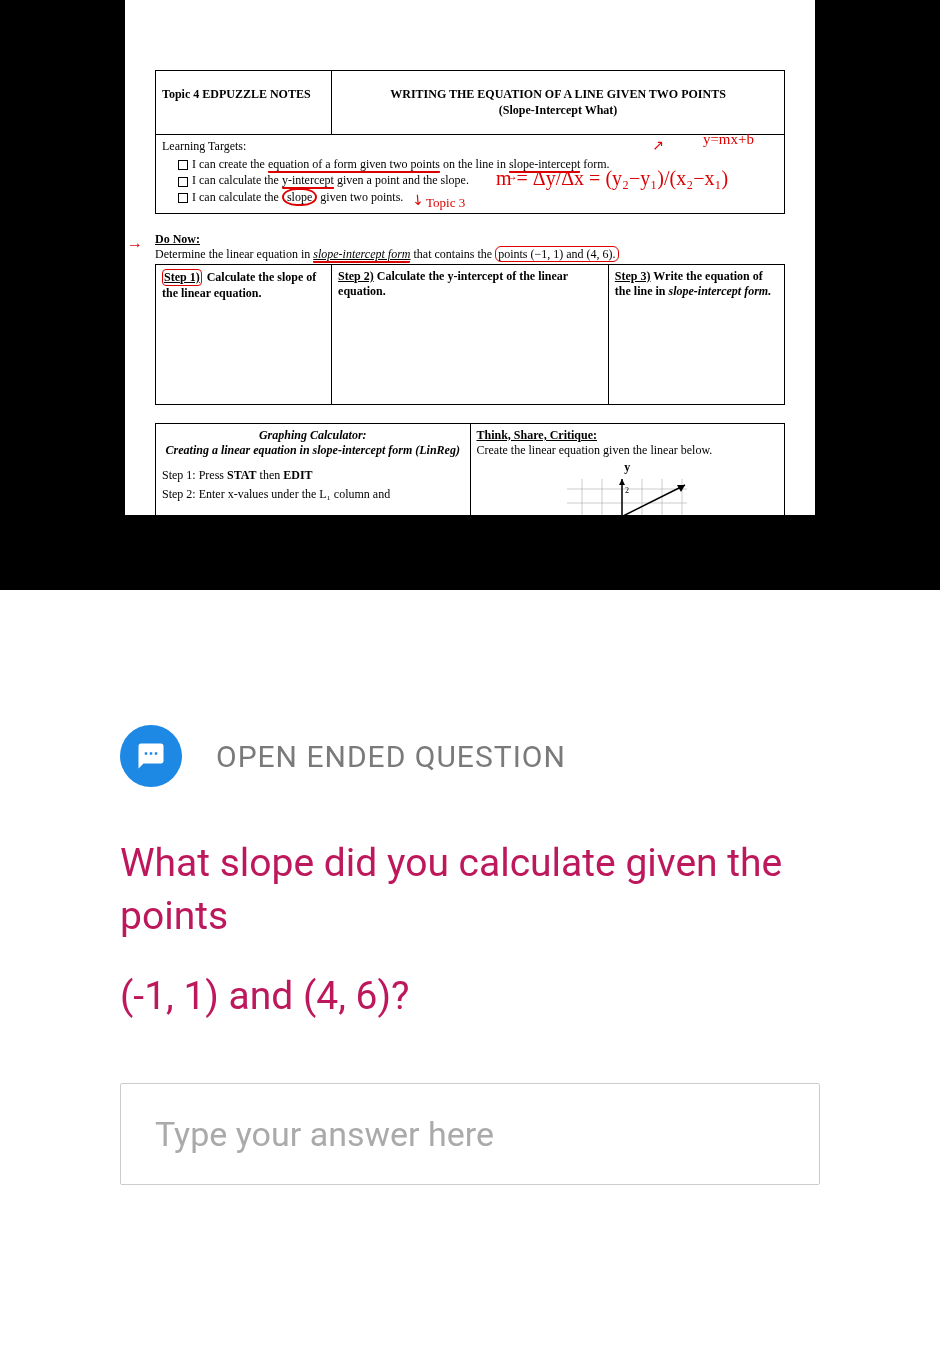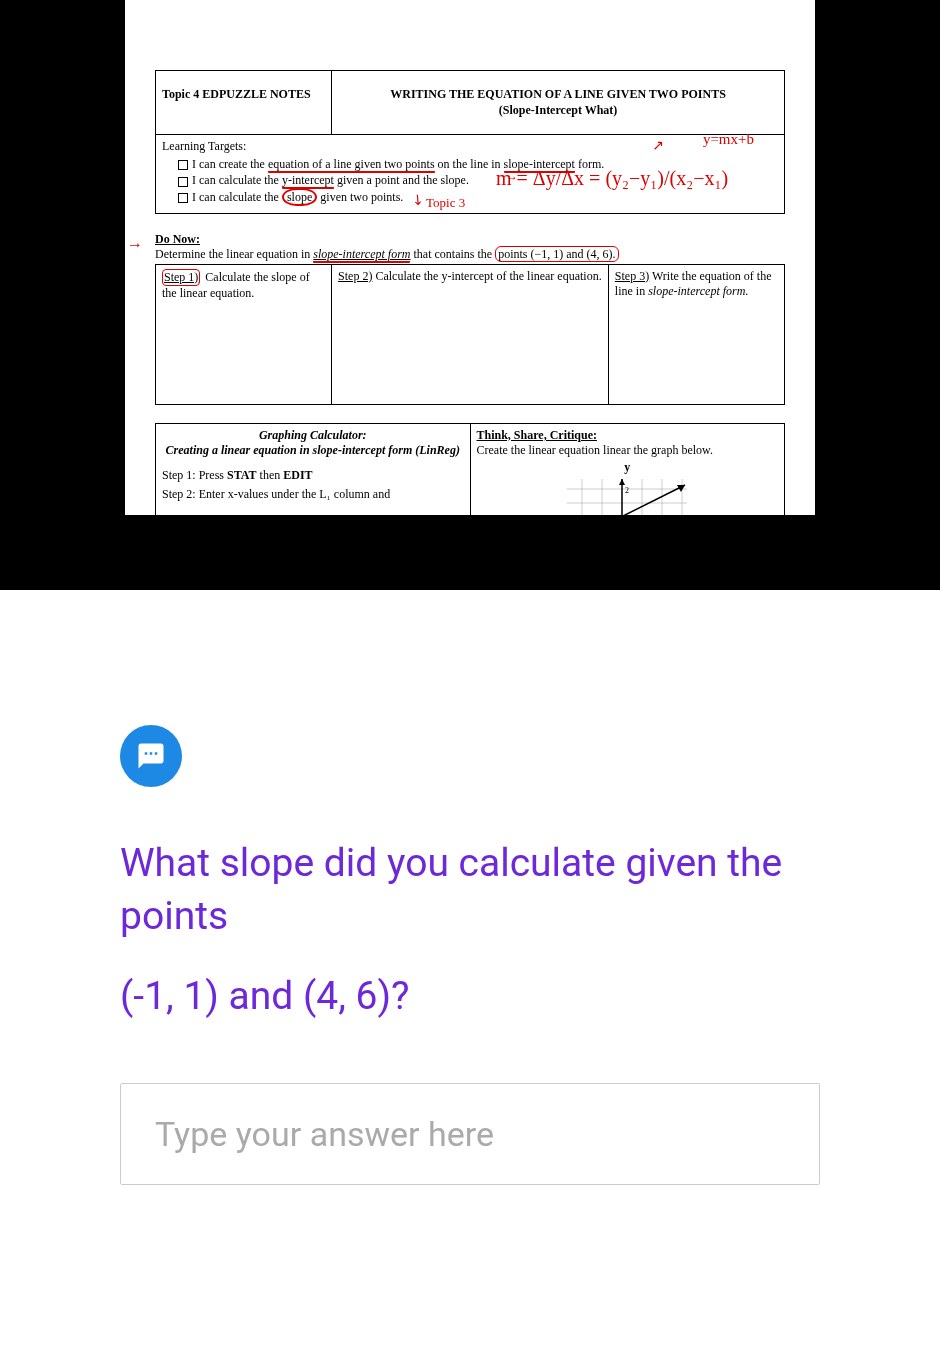--- a/index.html
+++ b/index.html
@@ -81,21 +81,21 @@
     width: 100%;
     font-size: 12px;
     margin-top: 2px;
   }
   .steps-table td {
     border: 1px solid #000;
     padding: 4px 6px;
     vertical-align: top;
     height: 140px;
   }
-  .steps-table .step-h { font-weight: normal; }
+  .steps-table .step-h { font-weight: bold; }
   .steps-table .step-h .su { text-decoration: underline; }
   .step1-box { border: 1.5px solid #d00; border-radius: 4px; display: inline-block; padding: 0 1px; margin-right: 2px; }
   .lower-table {
     border-collapse: collapse;
     width: 100%;
     font-size: 12px;
     margin-top: 18px;
   }
   .lower-table td {
     border: 1px solid #000;
@@ -146,21 +146,21 @@
   }
   .q-icon svg { width: 30px; height: 30px; fill: #fff; }
   .q-type {
     font-size: 30px;
     letter-spacing: 1px;
     color: #7a7a7a;
     font-weight: 400;
   }
   .q-text {
     font-size: 39px;
-    color: #6d28d9;
+    color: #be185d;
     line-height: 1.35;
     font-weight: 400;
     margin-bottom: 30px;
   }
   .q-text p { margin: 0 0 28px 0; }
   .answer-box {
     margin-top: 60px;
     border: 1px solid #ccc;
     border-radius: 2px;
     padding: 30px 34px;
@@ -184,21 +184,21 @@
         </td>
       </tr>
     </tbody>
       </table>
 
     <div class="ws-targets">
       <span class="ann ann1">y=mx+b</span>
       <span class="ann-arrow1">↗</span>
       <span class="lt-label">Learning Targets:</span>
       <ul>
-        <li><span class="cb"></span><span>I can create the <span class="red-underline">equation of a line given two points</span> on the line in <span class="red-underline">slope-intercept</span> form.</span></li>
+        <li><span class="cb"></span><span>I can create the <span class="red-underline">equation of a form given two points</span> on the line in <span class="red-underline">slope-intercept</span> form.</span></li>
         <li><span class="cb"></span><span>I can calculate the <span class="red-underline">y-intercept</span> given a point and the slope.</span></li>
         <li><span class="cb"></span><span>I can calculate the <span class="red-circle">slope</span> given two points.</span></li>
       </ul>
       <span class="ann ann2">m = Δy/Δx = (y₂−y₁)/(x₂−x₁)</span>
       <span class="ann-arrow2">→</span>
       <span class="ann-arrow3">↘</span>
       <span class="ann ann3">Topic 3</span>
     </div>
 
     <div class="donow">
@@ -235,21 +235,21 @@
           </div>
           <div class="noital" style="text-align:left; margin-top:10px;">
             <span class="su">Step 1:</span><span> Press <b>STAT</b> then <b>EDIT</b></span>
           </div>
           <div class="noital" style="text-align:left; margin-top:4px;">
             <span class="su">Step 2:</span><span> Enter x-values under the L₁ column and</span>
           </div>
         </td>
         <td style="width:50%;">
           <div><span class="tsc">Think, Share, Critique:</span></div>
-          <div>Create the linear equation linear the graph below.</div>
+          <div>Create the linear equation given the linear below.</div>
           <div style="text-align:center; font-weight:bold; margin-top:2px;">y</div>
           <div class="mini-graph">
             <svg width="120" height="50" viewBox="0 0 120 50">
               <g stroke="#999" stroke-width="0.5">
                 <line x1="0" y1="10" x2="120" y2="10"></line>
                 <line x1="0" y1="24" x2="120" y2="24"></line>
                 <line x1="0" y1="38" x2="120" y2="38"></line>
                 <line x1="15" y1="0" x2="15" y2="50"></line>
                 <line x1="35" y1="0" x2="35" y2="50"></line>
                 <line x1="55" y1="0" x2="55" y2="50"></line>
@@ -272,19 +272,20 @@
   </div>
 </div>
 
 <div class="question-card">
   <div class="q-header">
     <div class="q-icon">
       <svg viewBox="0 0 24 24">
           <path d="M20 2H4c-1.1 0-2 .9-2 2v18l4-4h14c1.1 0 2-.9 2-2V4c0-1.1-.9-2-2-2zM9 11H7V9h2v2zm4 0h-2V9h2v2zm4 0h-2V9h2v2z"></path>
         </svg>
     </div>
+    <div class="q-type">OPEN ENDED QUESTION</div>
   </div>
   <div class="q-text">
     <p>What slope did you calculate given the points</p>
     <p>(-1, 1) and (4, 6)?</p>
   </div>
   <div class="answer-box">Type your answer here</div>
 </div>
 
 </body></html>

